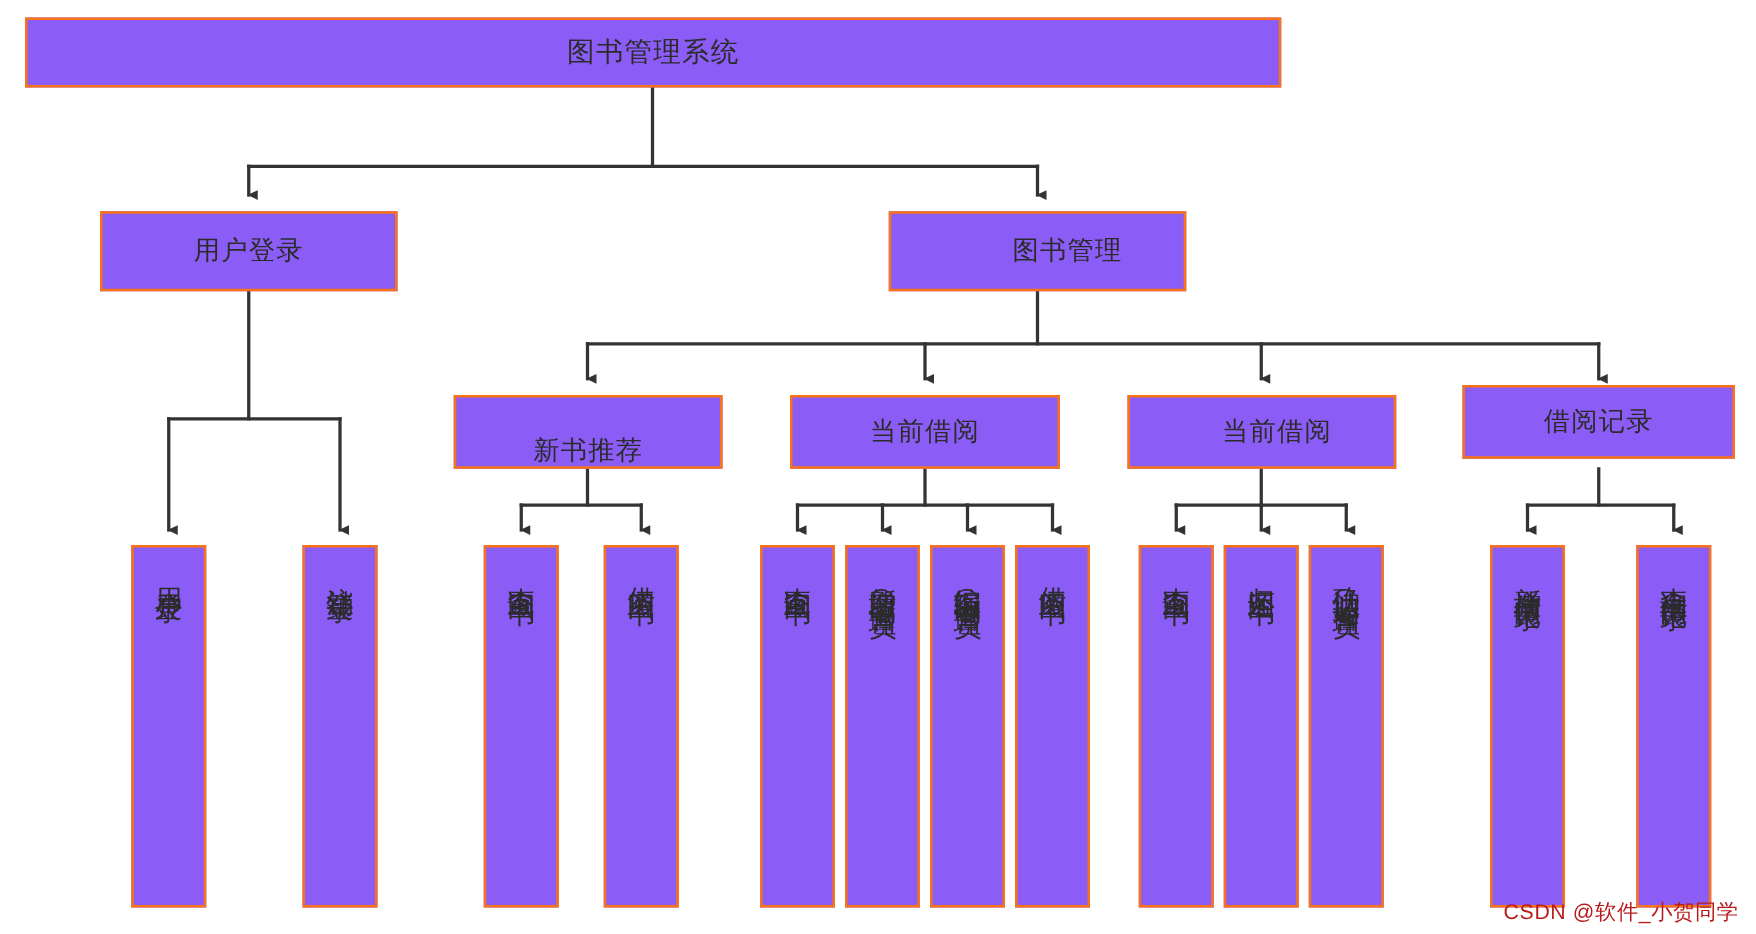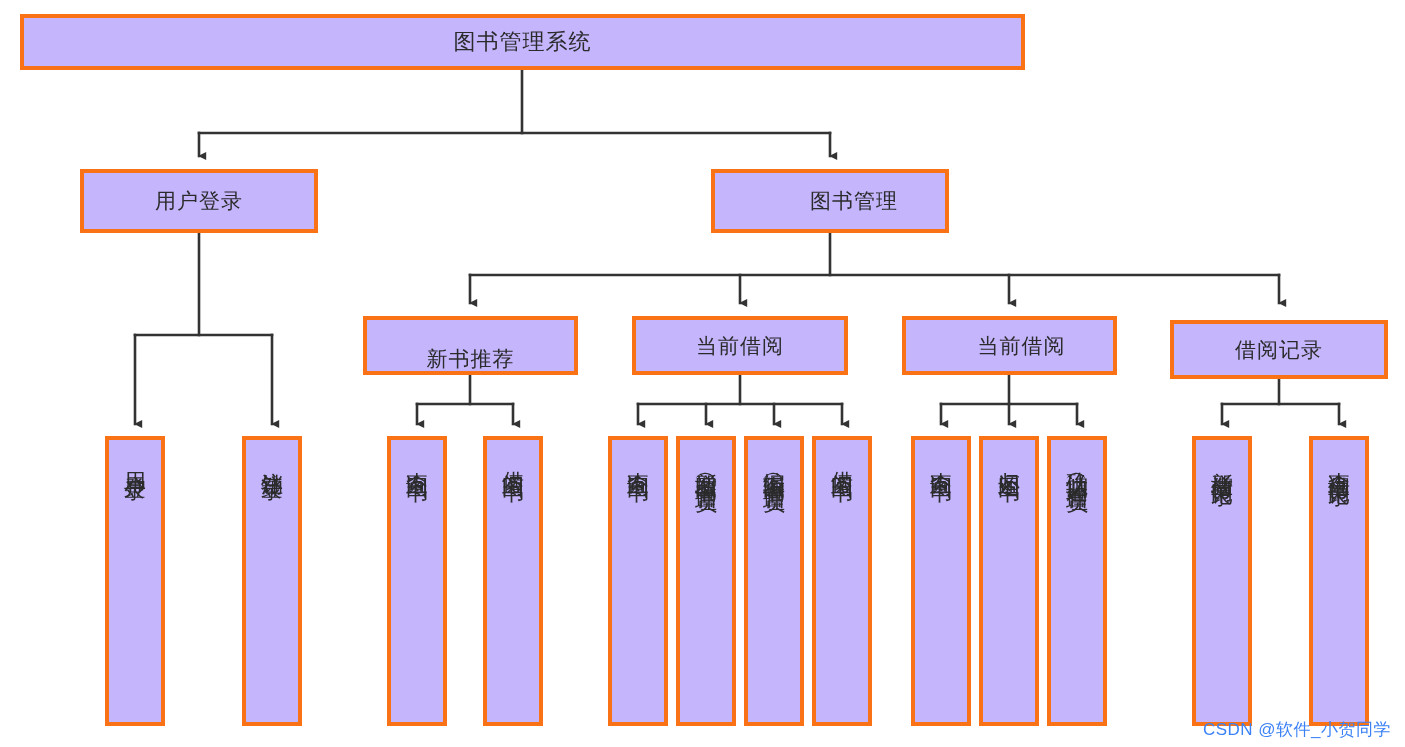--- a/index.html
+++ b/index.html
@@ -24,22 +24,22 @@
     position: absolute;
     left: 0;
     top: 0;
     width: 1405px;
     height: 747px;
     pointer-events: none;
   }
   .node {
     position: absolute;
     box-sizing: border-box;
-    background: #c4b5fd;
-    border: 4px solid #f97316;
+    background: #8b5cf6;
+    border: 2px solid #f97316;
     display: flex;
     align-items: center;
     justify-content: center;
     color: #222222;
     z-index: 2;
   }
   .node-label {
     display: block;
     text-align: center;
     line-height: 1.12;
@@ -62,21 +62,21 @@
     font-size: 22px;
     letter-spacing: 3px;
     line-height: 1;
   }
   .node.root .node-label { font-size: 22px; }
   .watermark {
     position: absolute;
     right: 14px;
     bottom: 6px;
     font-size: 17px;
-    color: #3b82f6;
+    color: #b91c1c;
     letter-spacing: 0.5px;
     white-space: nowrap;
     z-index: 5;
     user-select: none;
   }
 </style>
 </head>
 <body>
 
 <div id="diagram-canvas">
@@ -144,21 +144,21 @@
 
   <div class="node horizontal" style="left:363px; top:316px; width:215px; height:59px;align-items:flex-end;">
     <span class="node-label">新书推荐</span>
   </div>
   <div class="node horizontal" style="left:632px; top:316px; width:216px; height:59px;">
     <span class="node-label">当前借阅</span>
   </div>
   <div class="node horizontal" style="left:902px; top:316px; width:215px; height:59px;padding-left:24px;">
     <span class="node-label">当前借阅</span>
   </div>
-  <div class="node horizontal" style="left:1170px; top:320px; width:218px; height:59px;">
+  <div class="node horizontal" style="left:1170px; top:308px; width:218px; height:59px;">
     <span class="node-label">借阅记录</span>
   </div>
 
   <div class="node vertical" style="left:105px; top:436px; width:60px; height:290px;">
     <span class="node-label">用户登录</span>
   </div>
   <div class="node vertical" style="left:242px; top:436px; width:60px; height:290px;">
     <span class="node-label">注销登录</span>
   </div>
 

